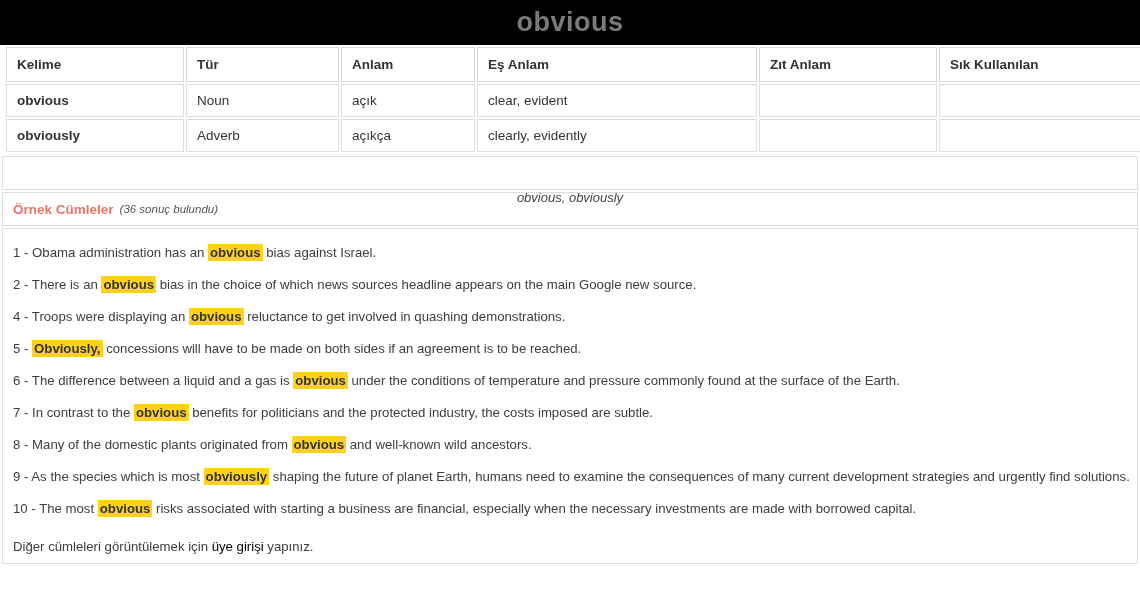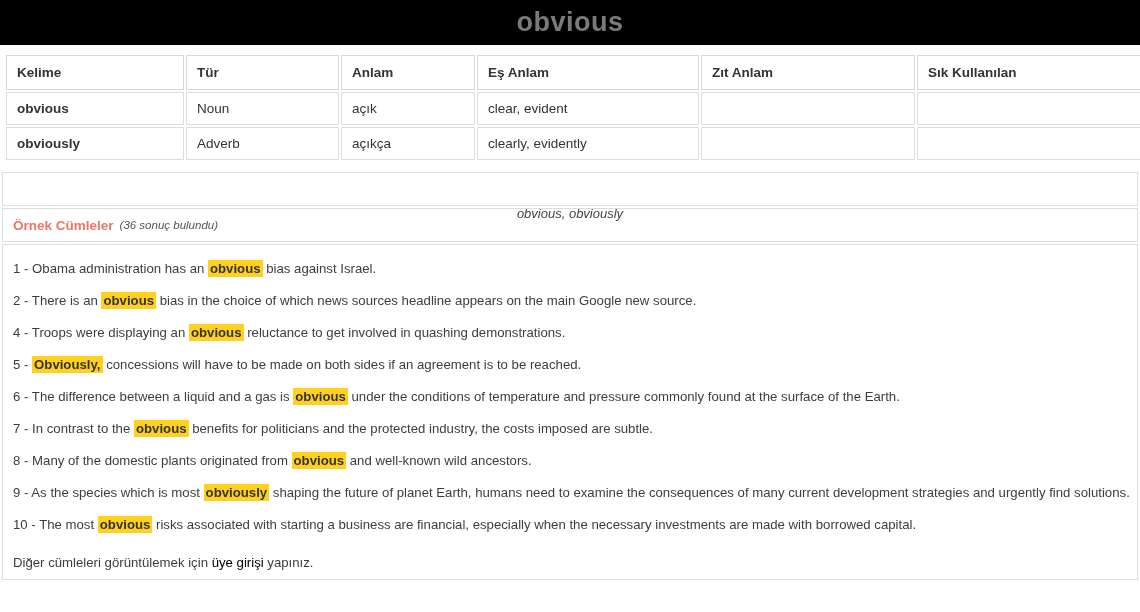--- a/index.html
+++ b/index.html
@@ -26,21 +26,21 @@
     justify-content: center;
   }
   .header-title {
     color: #7a7a7a;
     font-size: 27px;
     font-weight: bold;
     letter-spacing: 0.5px;
     line-height: 1;
   }
   .table-wrap {
-    padding: 8px 2px;
+    padding: 0 2px;
   }
   table.word-table {
     width: 1136px;
     margin: 0 2px;
     border-collapse: separate;
     border-spacing: 2px;
     table-layout: fixed;
   }
   table.word-table th {
     background: #ffffff;
@@ -65,22 +65,22 @@
     color: #5b9fd6;
     font-weight: bold;
   }
   td.cell-word-plain {
     color: #222222;
     font-weight: bold;
   }
   .col-kelime { width: 178px; }
   .col-tur { width: 153px; }
   .col-anlam { width: 134px; }
-  .col-es { width: 222px; }
-  .col-zit { width: 214px; }
+  .col-es { width: 280px; }
+  .col-zit { width: 178px; }
   .col-sik { width: 244px; }
 
   .strip {
     margin: 2px;
     border: 1px solid #dddddd;
     background: #ffffff;
     height: 34px;
     display: flex;
     align-items: center;
     justify-content: center;

